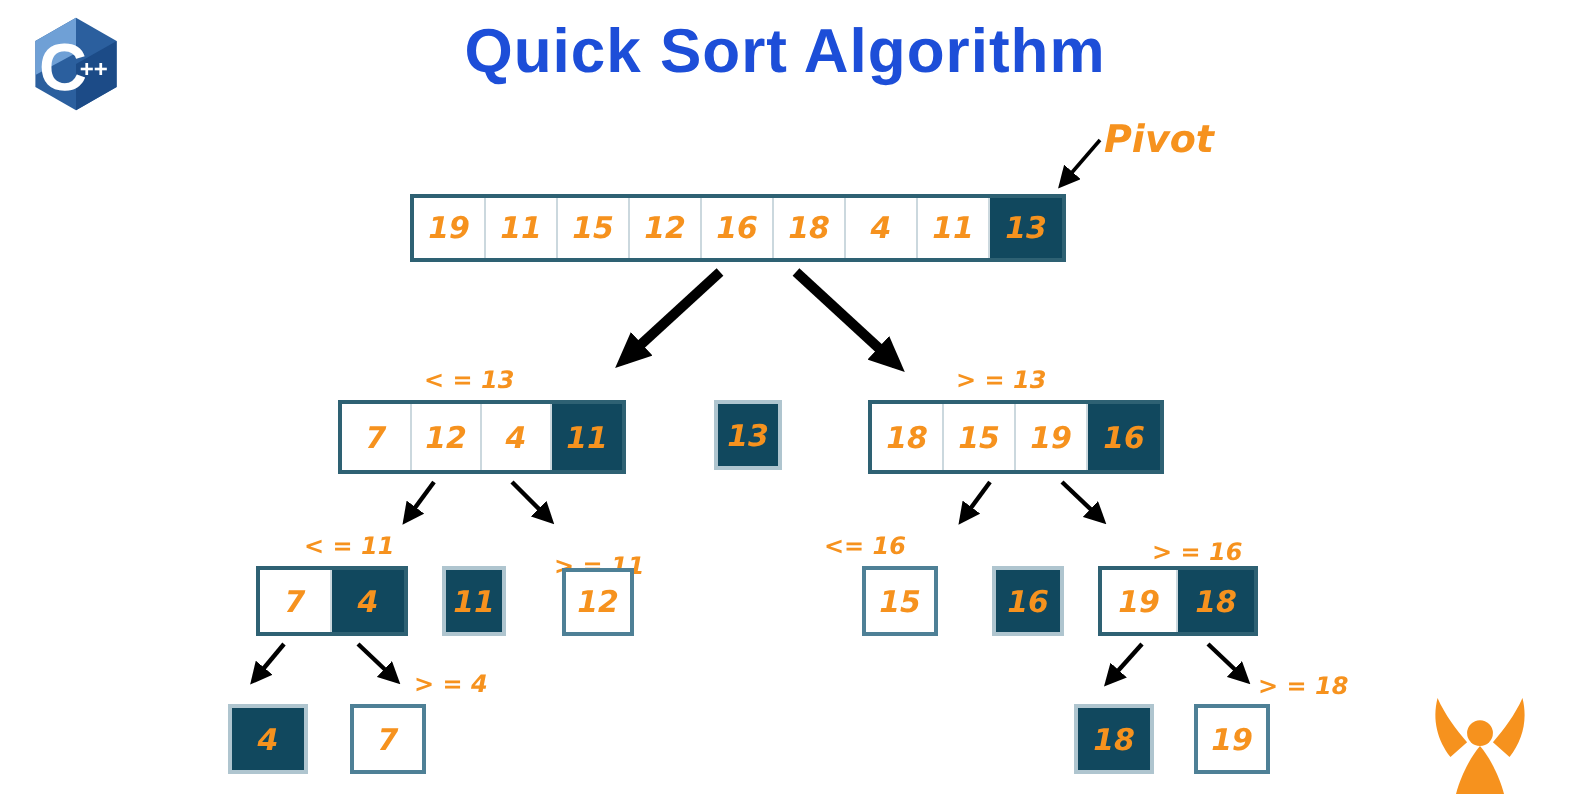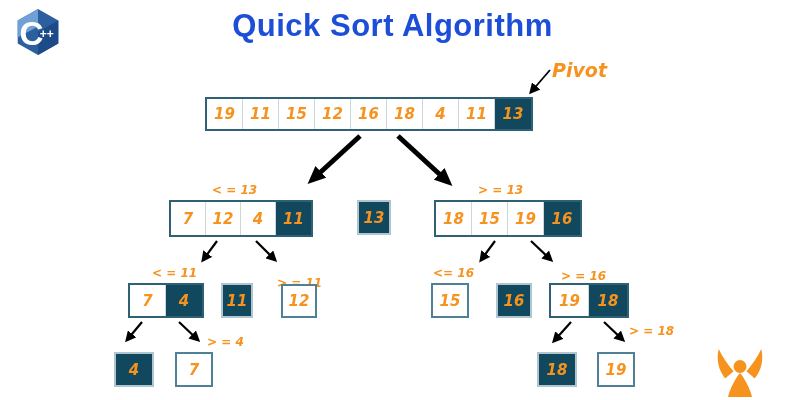--- a/index.html
+++ b/index.html
@@ -119,35 +119,35 @@
 
   <div class="lbl" style="left:152px; top:266px;">&lt; = 11</div>
   <div class="arr" style="left:128px; top:283px; --cw:36px; --ch:31px;">
     <div class="cell">7</div>
     <div class="cell dark">4</div>
   </div>
   <div class="sbox dark" style="left:221px; top:283px; width:32px; height:35px;">11</div>
   <div class="lbl" style="left:277px; top:276px;">&gt; = 11</div>
   <div class="sbox light" style="left:281px; top:284px; width:36px; height:34px;">12</div>
 
-  <div class="lbl" style="left:433px; top:266px;">&lt;= 16</div>
+  <div class="lbl" style="left:412px; top:266px;">&lt;= 16</div>
   <div class="sbox light" style="left:431px; top:283px; width:38px; height:35px;">15</div>
   <div class="sbox dark" style="left:496px; top:283px; width:36px; height:35px;">16</div>
-  <div class="lbl" style="left:561px; top:269px;">&gt; = 16</div>
+  <div class="lbl" style="left:576px; top:269px;">&gt; = 16</div>
   <div class="arr" style="left:549px; top:283px; --cw:38px; --ch:31px;">
     <div class="cell">19</div>
     <div class="cell dark">18</div>
   </div>
 
   <div class="sbox dark" style="left:114px; top:352px; width:40px; height:35px;">4</div>
   <div class="lbl" style="left:207px; top:335px;">&gt; = 4</div>
   <div class="sbox light" style="left:175px; top:352px; width:38px; height:35px;">7</div>
 
   <div class="sbox dark" style="left:537px; top:352px; width:40px; height:35px;">18</div>
-  <div class="lbl" style="left:629px; top:324px;">&gt; = 18</div>
+  <div class="lbl" style="left:629px; top:336px;">&gt; = 18</div>
   <div class="sbox light" style="left:597px; top:352px; width:38px; height:35px;">19</div>
 
   <svg class="logo-brand" width="56" height="48" viewBox="0 0 60 52">
     <path d="M7,0 C4,12 7,23 14,32 L23,24 C17,17 11,9 7,0 Z" fill="#F6921E"></path>
     <path d="M53,0 C56,12 53,23 46,32 L37,24 C43,17 49,9 53,0 Z" fill="#F6921E"></path>
     <circle cx="30" cy="19" r="7" fill="#F6921E"></circle>
     <path d="M30,26 C36,33 41,44 43,52 L17,52 C19,44 24,33 30,26 Z" fill="#F6921E"></path>
   </svg>
 
 </div>

